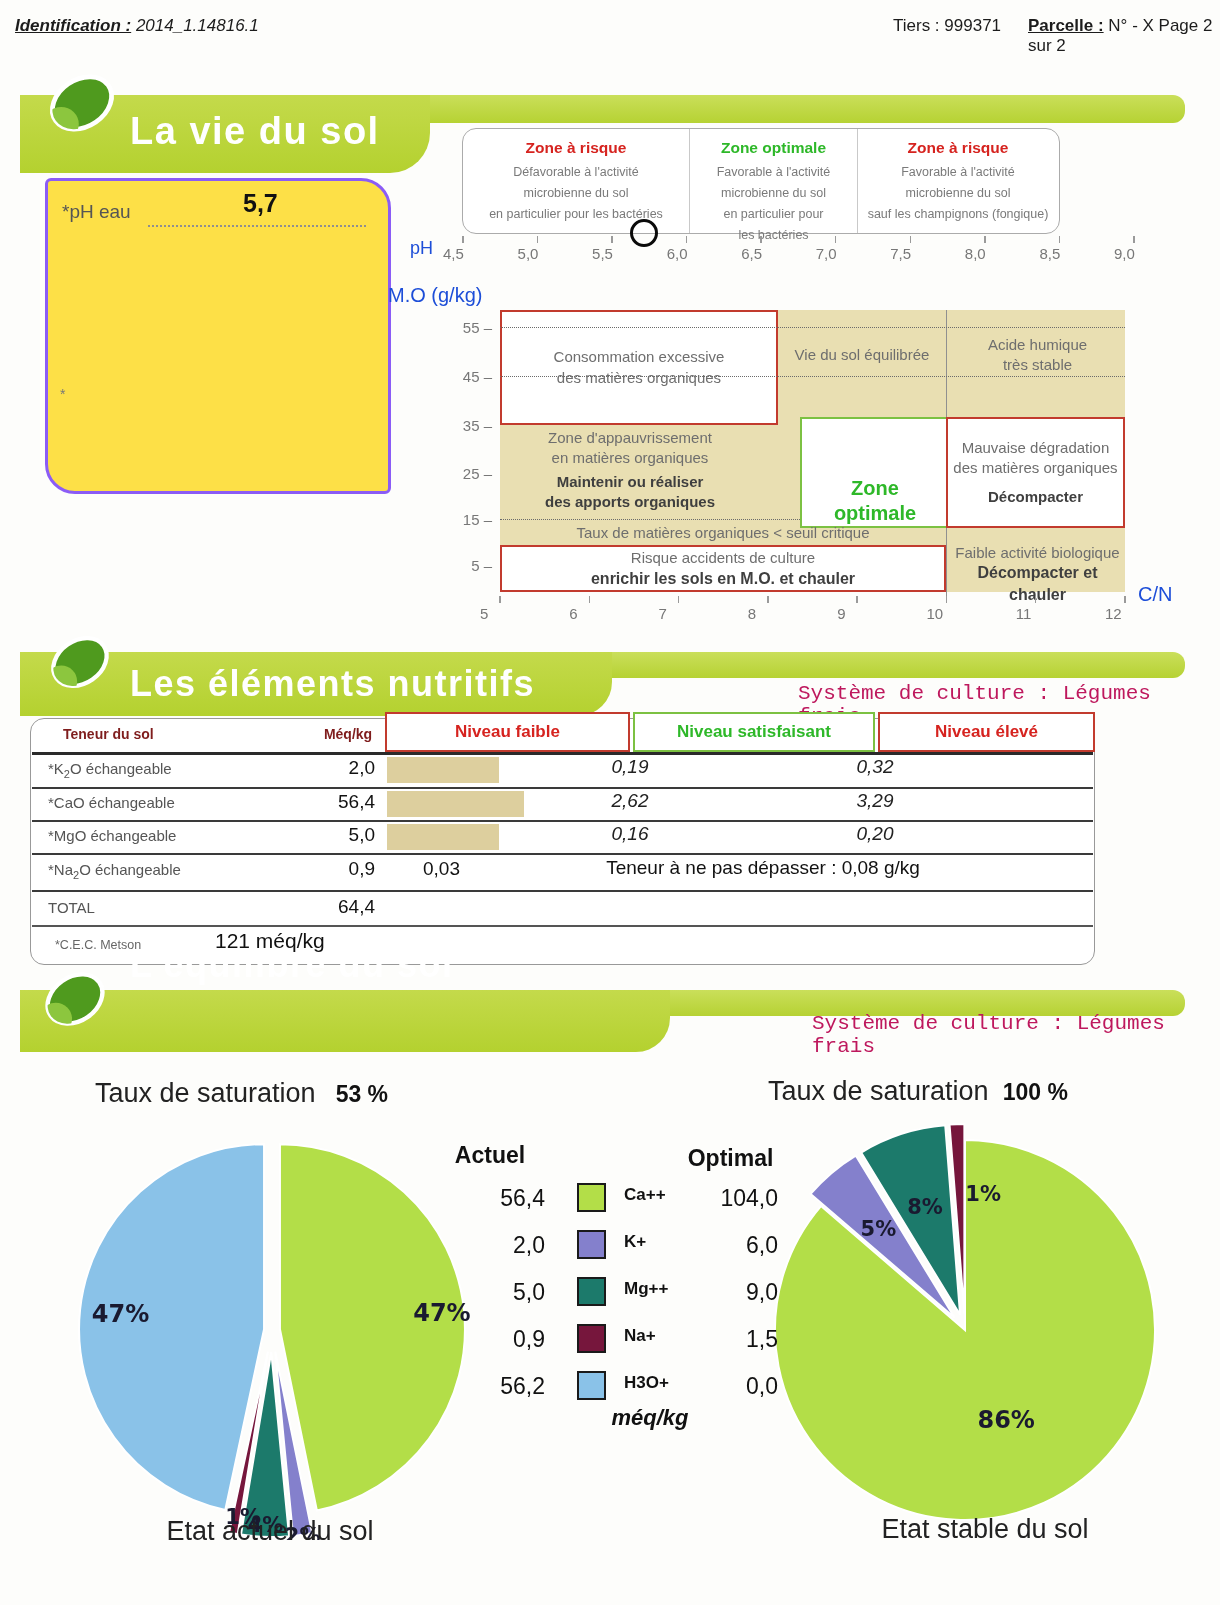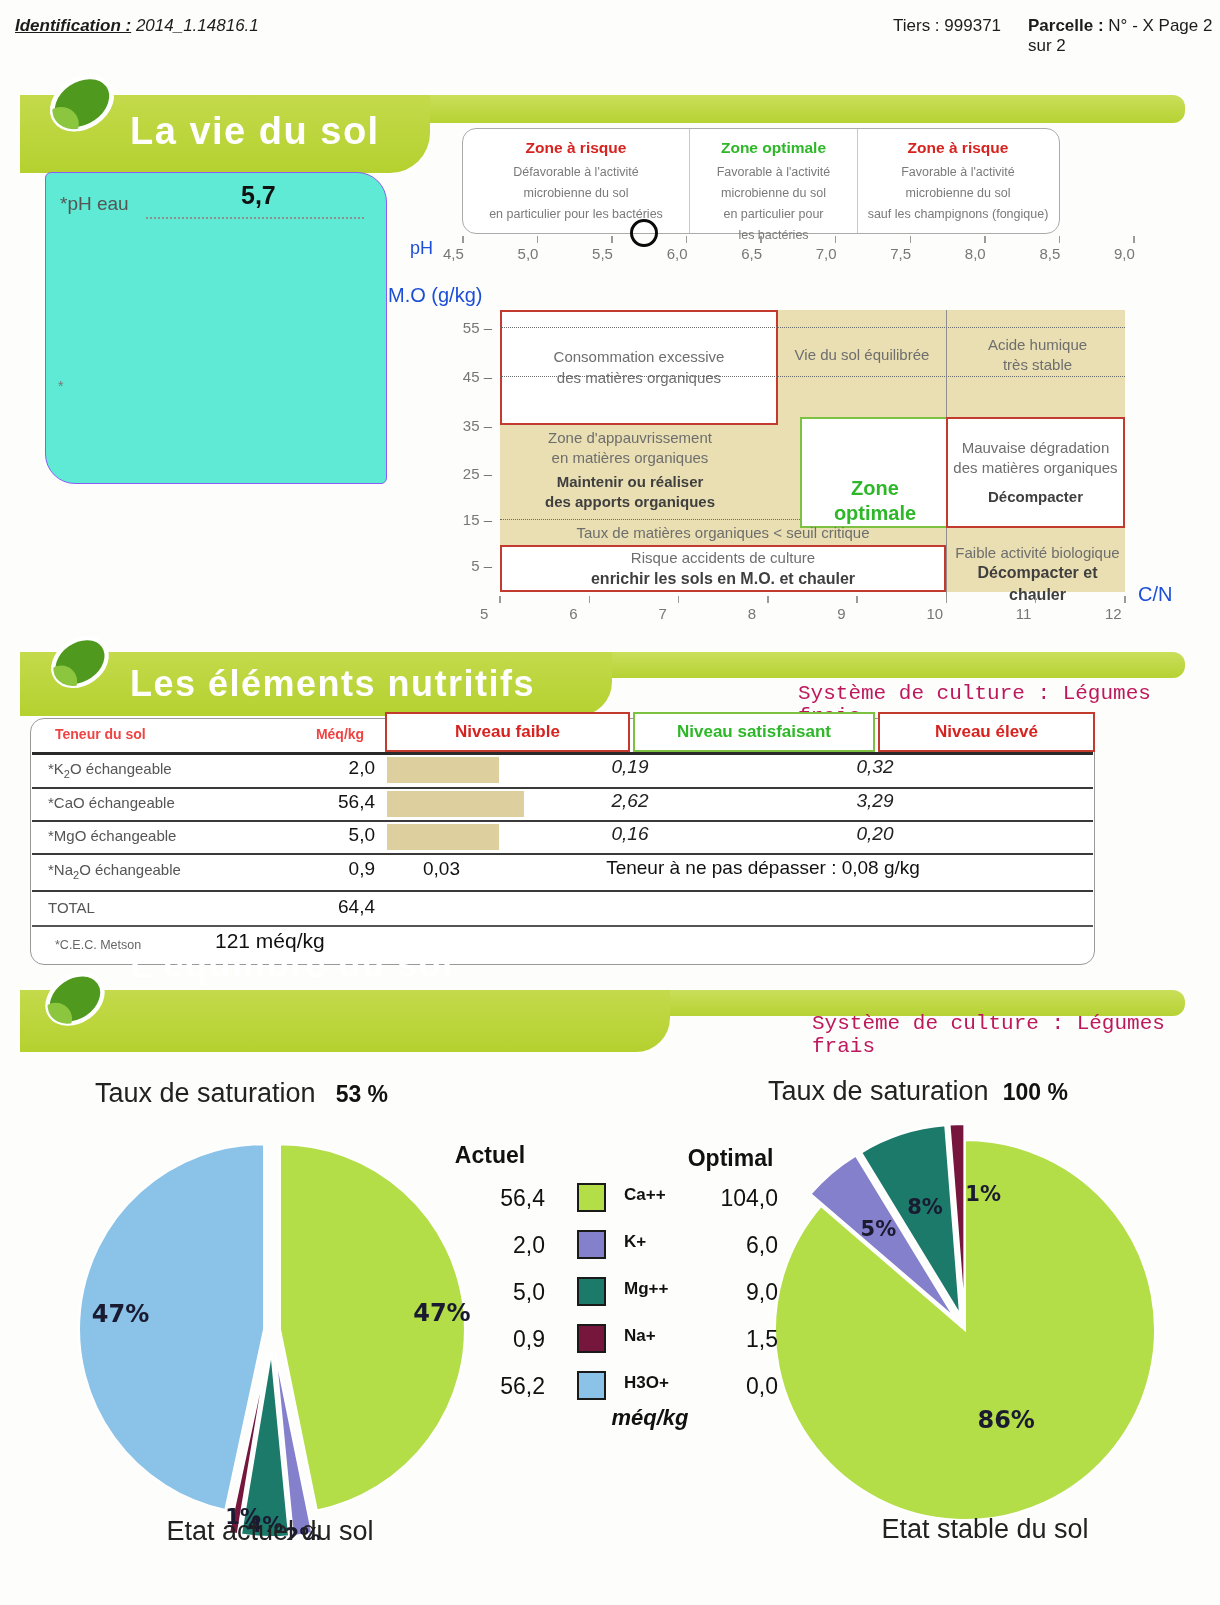--- a/index.html
+++ b/index.html
@@ -40,21 +40,21 @@
   .vline{position:absolute;width:1px;background:#909090;}
   .mo-txt{font-size:15px;line-height:1.35;}
   .mo-ylab{position:absolute;left:430px;width:62px;text-align:right;font-size:15px;color:#777;}
   .axis-lab{font-size:20px;color:#1d4ed8;}
   
   #nutri-table{border:1.5px solid #999;border-radius:14px;box-sizing:border-box;}
   .lvl-box{position:absolute;box-sizing:border-box;background:#fff;display:flex;align-items:center;justify-content:center;
            font-size:17px;font-weight:bold;height:40px;top:712px;}
   .lvl-red{border:2px solid #c23b2e;color:#d6231f;}
   .lvl-green{border:2px solid #7cc142;color:#2eb829;}
-  .thead-lab{font-size:14px;font-weight:bold;color:#ef4444;}
+  .thead-lab{font-size:14px;font-weight:bold;color:#7f1d1d;margin-left:8px;}
   .rowlab{font-size:15px;color:#555;}
   .rowval{font-size:19px;color:#121212;}
   .rowval.num{text-align:right;}
   .seuil{font-size:19px;font-style:italic;color:#222;text-align:center;}
   .tanbar{position:absolute;height:26px;background:#ddcf9e;}
   .rsep{position:absolute;left:32px;width:1061px;background:#3a3a3a;height:2px;}
   sub{font-size:11px;}
   
   .sat-title{font-size:27px;color:#222;}
   .sat-pct{font-size:23px;font-weight:bold;color:#111;}
@@ -70,37 +70,37 @@
 </head>
 <body>
 
 <div id="page">
 
   <div class="abs hdr" style="left:15px;top:16px;">
     <span class="id-label">Identification :</span><span class="id-val"> 2014_1.14816.1</span>
   </div>
   <div class="abs hdr" style="left:893px;top:16px;">Tiers : 999371</div>
   <div class="abs hdr" style="left:1028px;top:16px;">
-    <span style="font-weight:bold;">Parcelle :</span><span> N° - X Page 2 sur 2</span>
+    <span style="font-weight:bold;text-decoration:underline;">Parcelle :</span><span> N° - X Page 2 sur 2</span>
   </div>
 
   <div class="abs banner-strip" style="left:20px;top:95px;width:1165px;height:28px;"></div>
   <div class="abs banner-block" style="left:20px;top:95px;width:410px;height:78px;border-radius:0 0 40px 0;"></div>
   <div class="abs banner-title" style="left:130px;top:110px;font-size:38px;">La vie du sol</div>
   <svg class="abs" style="left:42px;top:68px;" width="80" height="70" viewBox="0 0 100 90" preserveAspectRatio="none">
     <defs>
         <clipPath id="lc1">
           <ellipse cx="50" cy="45" rx="40" ry="30" transform="rotate(-35 50 45)"></ellipse>
         </clipPath>
       </defs>
     <ellipse cx="50" cy="45" rx="40" ry="30" transform="rotate(-35 50 45)" fill="#4f9a1e" stroke="#ffffff" stroke-width="6"></ellipse>
     <circle cx="24" cy="72" r="22" fill="#8cc63e" clip-path="url(#lc1)"></circle>
   </svg>
 
-  <div class="abs" style="left:45px;top:172px;width:340px;height:310px;border:1px solid #8b5cf6;border-radius:6px 30px 6px 30px;background:#5eead4;">
+  <div class="abs" style="left:45px;top:178px;width:340px;height:310px;border:3px solid #8b5cf6;border-radius:6px 30px 6px 30px;background:#fde047;">
     <span class="abs" style="left:14px;top:20px;font-size:19px;color:#555;">*pH eau</span>
     <div class="abs" style="left:100px;top:44px;width:218px;border-bottom:2px dotted #8f8f8f;"></div>
     <span class="abs" style="left:195px;top:8px;font-size:25px;font-weight:bold;color:#111;">5,7</span>
     <span class="abs" style="left:12px;top:205px;font-size:14px;color:#777;">*</span>
   </div>
 
   <div id="ph-zone-box" class="abs" style="left:462px;top:128px;width:596px;height:104px;">
     <div class="zone-col ctr" style="width:226px;">
       <span class="zone-title red-t">Zone à risque</span>
       <span class="zone-body pl">Défavorable à l'activité

